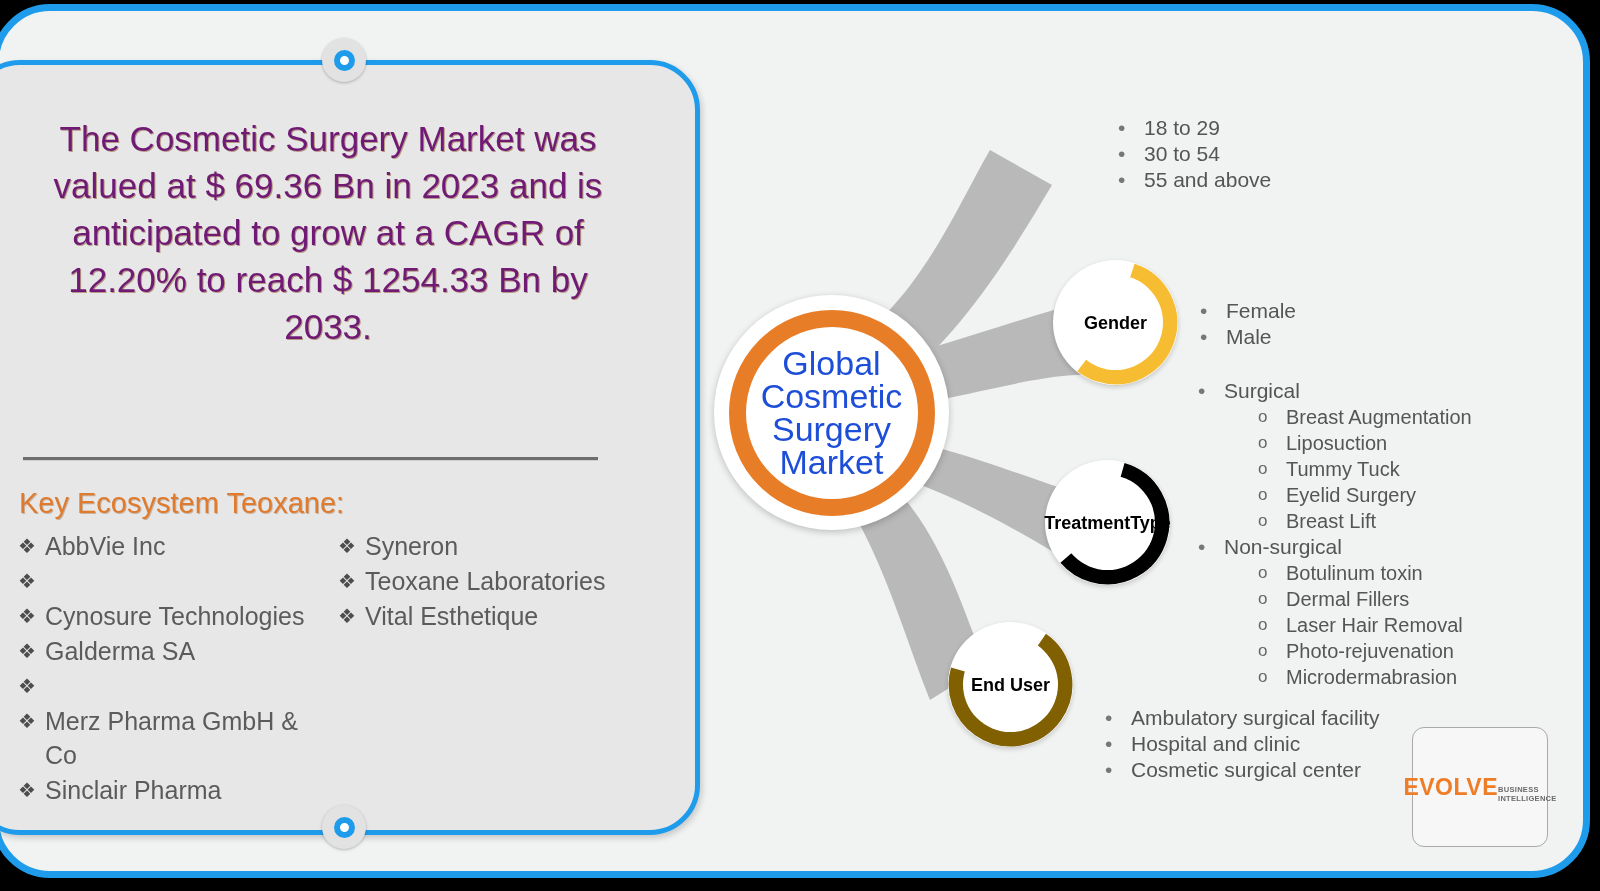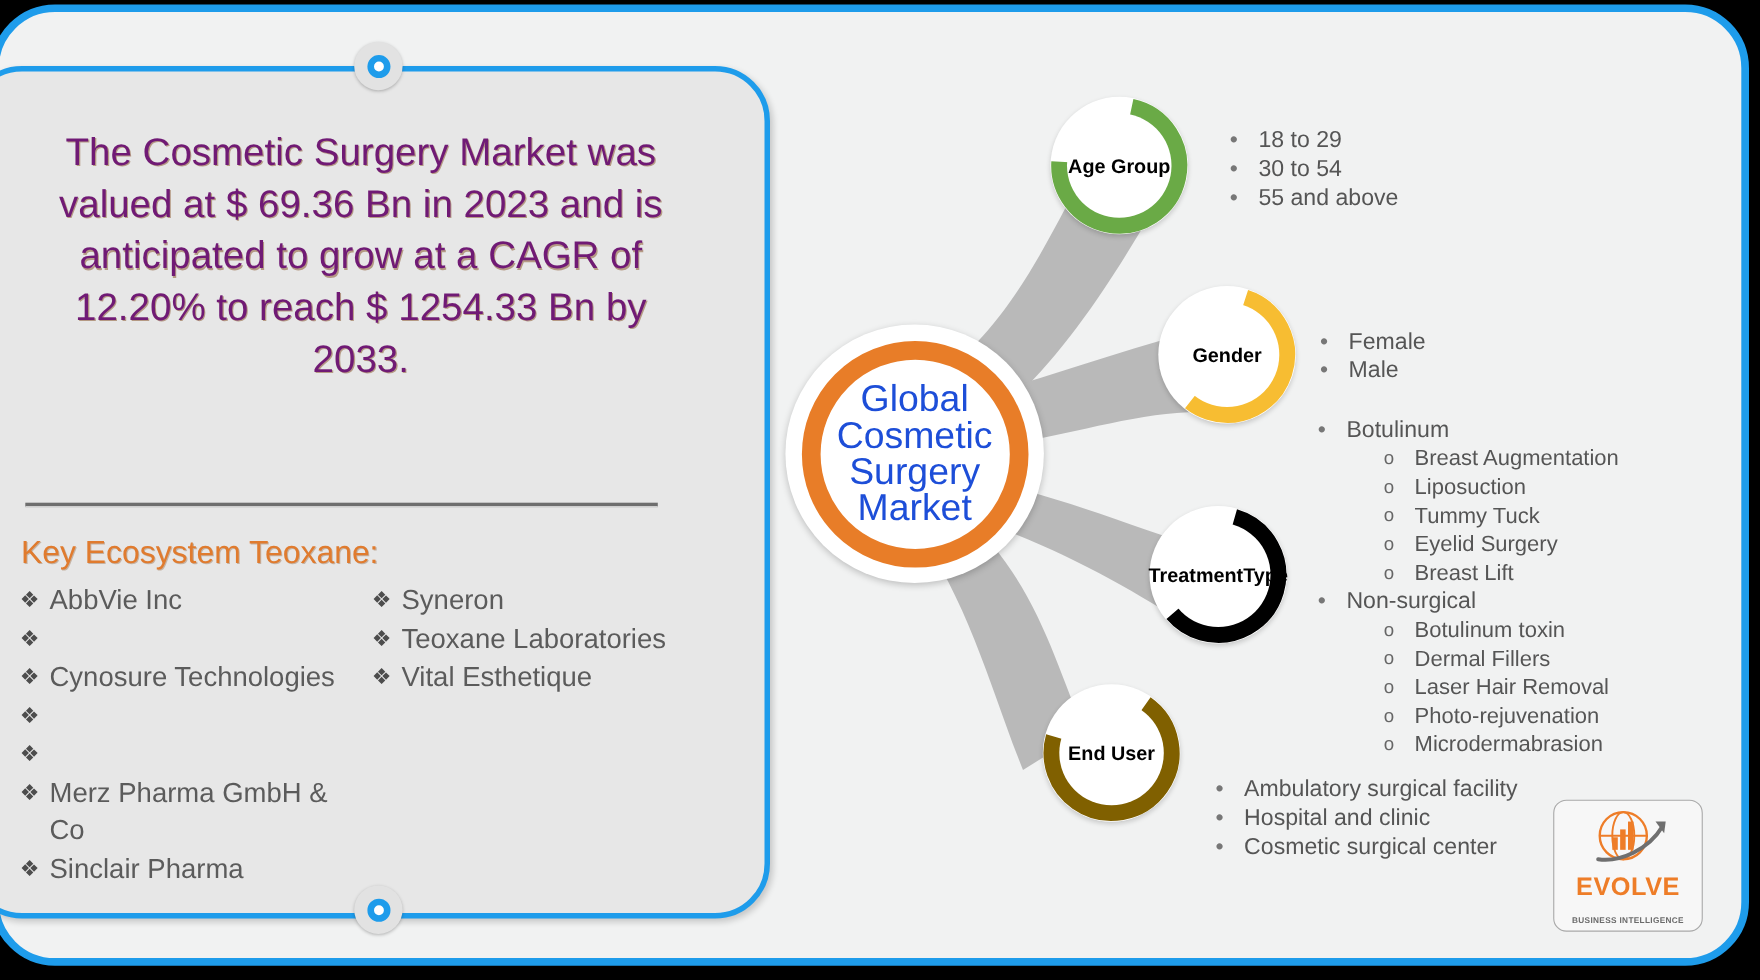--- a/index.html
+++ b/index.html
@@ -207,21 +207,21 @@
   
   #logo-box{
     position:absolute;
     left:1412px;top:727px;
     width:136px;height:120px;
     background:#f7f7f7;
     border:1px solid #a9a9a9;
     border-radius:12px;
     box-sizing:border-box;
     display:flex;
-    flex-direction:column;
+    flex-direction:row;
     align-items:center;
     justify-content:center;
   }
   #logo-mark{width:86px;height:60px;}
   #logo-word{
     font-size:23px;
     font-weight:bold;
     color:#ee7d28;
     letter-spacing:.5px;
     line-height:23px;
@@ -254,20 +254,21 @@
           </div>
           <div class="player-item">
             <span class="player-bullet">❖</span>
           </div>
           <div class="player-item">
             <span class="player-bullet">❖</span>
             <span class="player-label">Cynosure Technologies</span>
           </div>
           <div class="player-item">
             <span class="player-bullet">❖</span>
+            <span class="player-label">Galderma SA</span>
           </div>
           <div class="player-item">
             <span class="player-bullet">❖</span>
           </div>
           <div class="player-item">
             <span class="player-bullet">❖</span>
             <span class="player-label">Merz Pharma GmbH &amp; Co</span>
           </div>
           <div class="player-item">
             <span class="player-bullet">❖</span>
@@ -310,26 +311,20 @@
       <div id="hub-ring">
         <div id="hub-label">
             <div>Global</div>
             <div>Cosmetic</div>
             <div>Surgery</div>
             <div>Market</div>
           </div>
       </div>
     </div>
 
-    <div class="node" id="node-age">
-      <svg class="node-arc" viewBox="0 0 100 100">
-        <circle cx="50" cy="50" r="43" fill="none" stroke="#6aaa46" stroke-width="13" stroke-dasharray="196 74" transform="rotate(-78 50 50)"></circle>
-      </svg>
-      <div class="node-inner">Age Group</div>
-    </div>
 
     <div class="node" id="node-gender">
       <svg class="node-arc" viewBox="0 0 100 100">
         <circle cx="50" cy="50" r="43" fill="none" stroke="#f7bd32" stroke-width="13" stroke-dasharray="150 120" transform="rotate(-72 50 50)"></circle>
       </svg>
       <div class="node-inner">Gender</div>
     </div>
 
     <div class="node" id="node-treatment">
       <svg class="node-arc" viewBox="0 0 100 100">
@@ -368,21 +363,21 @@
           <span class="bl-text">Female</span>
         </div>
         <div class="bl-row">
           <span class="bl-mark">•</span>
           <span class="bl-text">Male</span>
         </div>
       </div>
     <div class="blist" id="list-treatment">
         <div class="bl-row">
           <span class="bl-mark">•</span>
-          <span class="bl-text">Botulinum</span>
+          <span class="bl-text">Surgical</span>
         </div>
         <div class="bl-row lvl2">
           <span class="bl-mark">o</span>
           <span class="bl-text">Breast Augmentation</span>
         </div>
         <div class="bl-row lvl2">
           <span class="bl-mark">o</span>
           <span class="bl-text">Liposuction</span>
         </div>
         <div class="bl-row lvl2">

